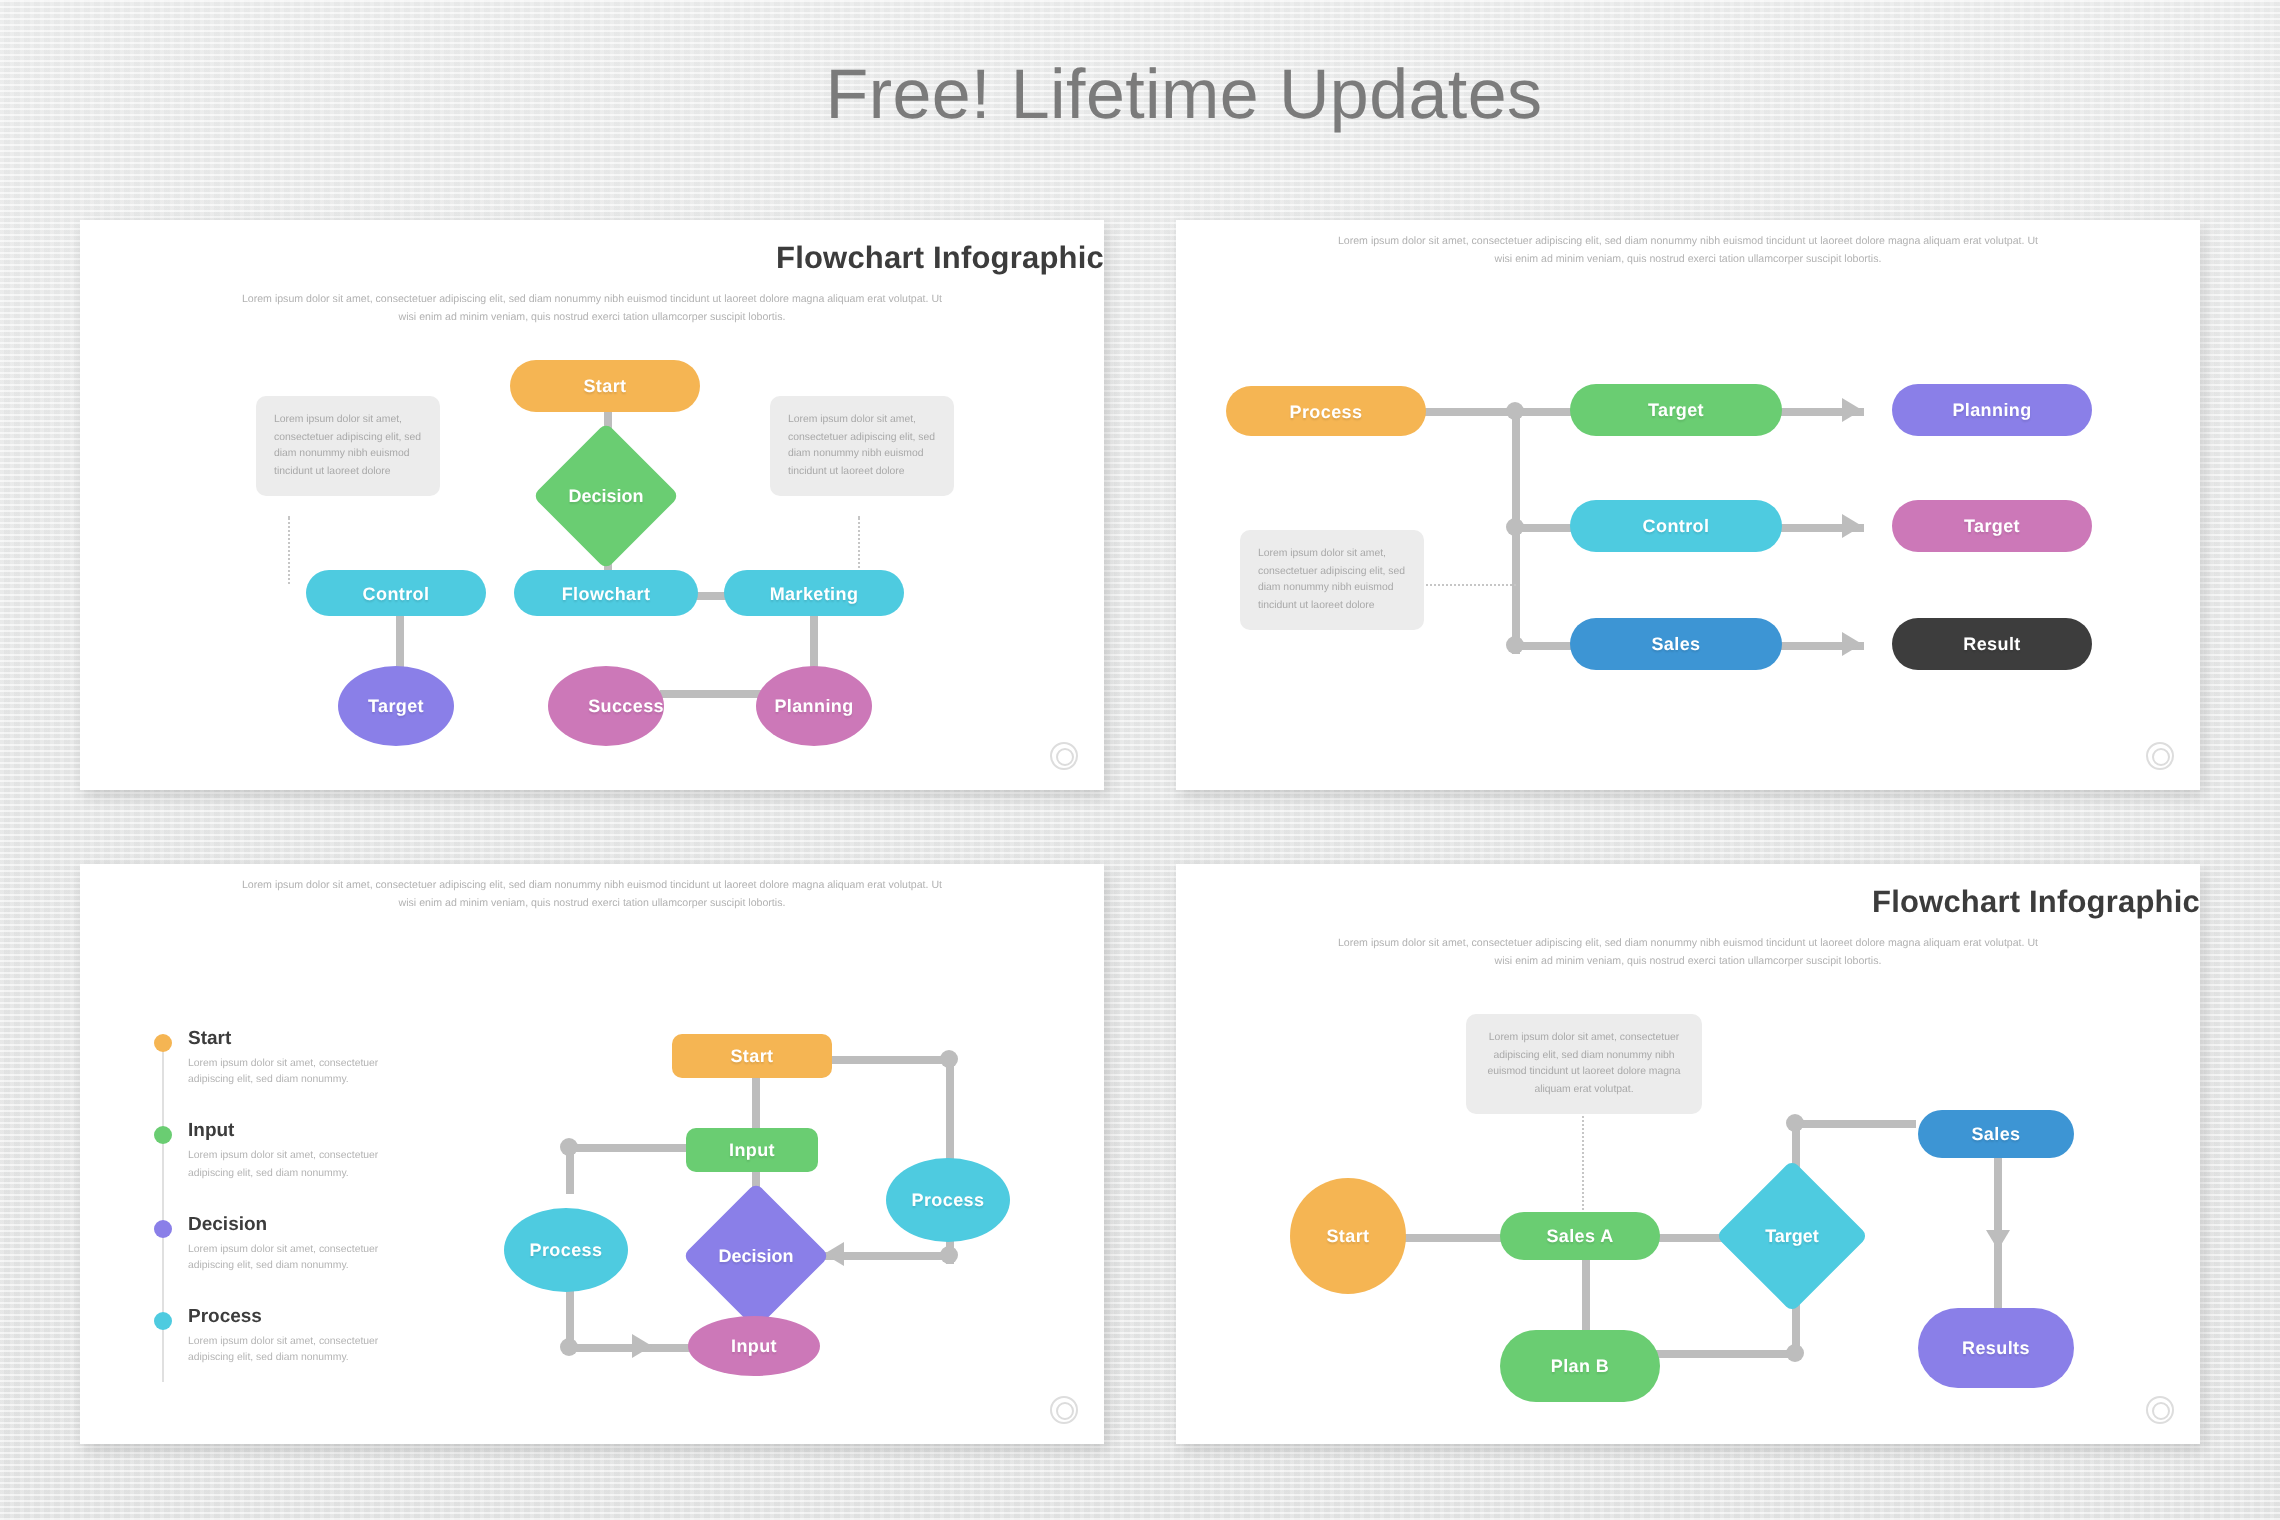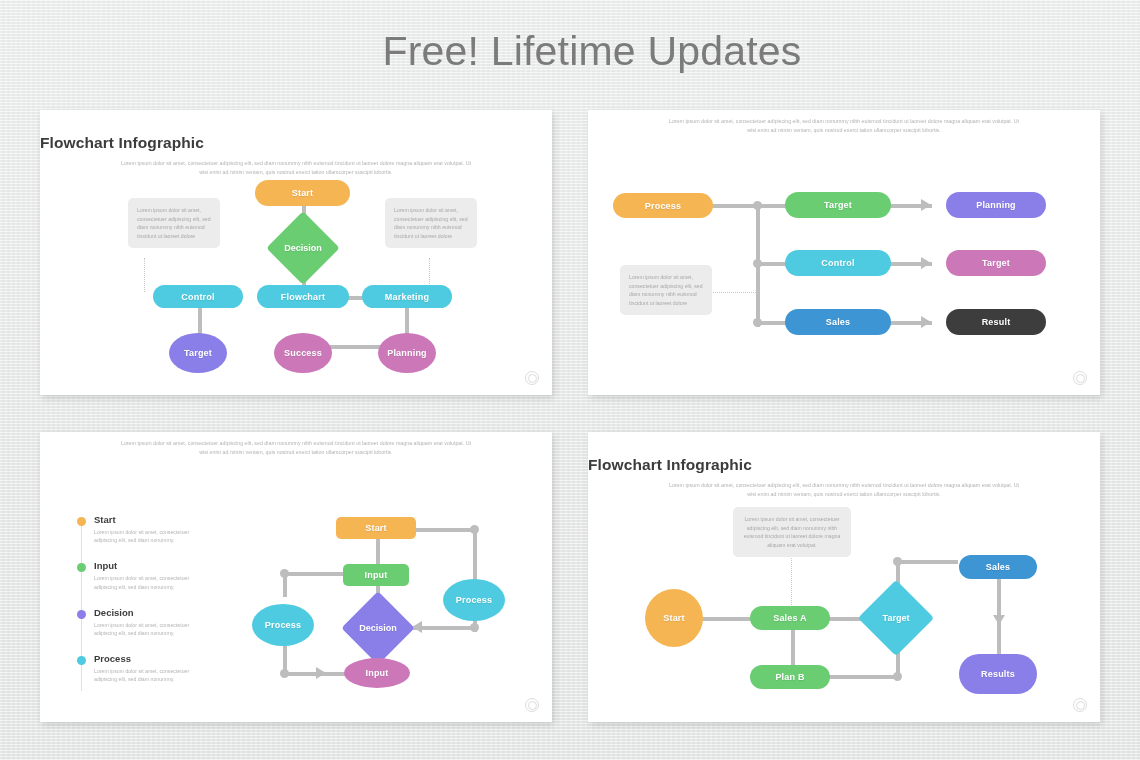--- a/index.html
+++ b/index.html
@@ -25,44 +25,44 @@
     position: relative;
   }
 
   
   .page-title {
     position: absolute;
     top: 28px;
     left: 0;
     width: 1140px;
     text-align: center;
-    font-size: 41px;
+    font-size: 35px;
     font-weight: 400;
     color: #7b7b7b;
     letter-spacing: 0.2px;
     padding-left: 44px;
   }
 
   
   .card {
     position: absolute;
     background: #ffffff;
     box-shadow: 2px 3px 7px rgba(0,0,0,0.13);
   }
   #card-1 { left: 40px;  top: 110px; width: 512px; height: 285px; }
   #card-2 { left: 588px; top: 110px; width: 512px; height: 285px; }
   #card-3 { left: 40px;  top: 432px; width: 512px; height: 290px; }
   #card-4 { left: 588px; top: 432px; width: 512px; height: 290px; }
 
   .card-title {
-    text-align: left;
+    text-align: right;
     font-size: 15.5px;
     font-weight: bold;
     color: #3c3c3c;
-    margin-top: 24px;
+    margin-top: 11px;
     letter-spacing: 0.1px;
   }
   .card-sub {
     text-align: center;
     font-size: 5.3px;
     line-height: 9px;
     color: #b2b2b2;
     margin: 7px auto 0;
     width: 352px;
   }
@@ -222,21 +222,21 @@
     <div class="node pill" style="left:217px; top:175px; width:92px; height:23px; background:#4ecbe0;">
       <span>Flowchart</span>
     </div>
     <div class="node pill" style="left:322px; top:175px; width:90px; height:23px; background:#4ecbe0;">
       <span>Marketing</span>
     </div>
 
     <div class="node ellipse" style="left:129px; top:223px; width:58px; height:40px; background:#8a7fe8;">
       <span>Target</span>
     </div>
-    <div class="node ellipse" style="left:234px; top:223px; width:58px; height:40px; background:#cc78b8;">
+    <div class="node ellipse" style="left:234px; top:223px; width:58px; height:40px; background:#cc78b8;justify-content:flex-end;">
       <span>Success</span>
     </div>
     <div class="node ellipse" style="left:338px; top:223px; width:58px; height:40px; background:#cc78b8;">
       <span>Planning</span>
     </div>
   </div>
 
   <div class="watermark"></div>
 </div>
 
@@ -404,21 +404,21 @@
 
     <div class="note center" style="left:145px; top:75px; width:118px;">Lorem ipsum dolor sit amet, consectetuer adipiscing elit, sed diam nonummy nibh euismod tincidunt ut laoreet dolore magna aliquam erat volutpat.</div>
 
     <div class="node ellipse" style="left:57px; top:157px; width:58px; height:58px; background:#f5b553;">
       <span>Start</span>
     </div>
 
     <div class="node pill" style="left:162px; top:174px; width:80px; height:24px; background:#6acd72;">
       <span>Sales A</span>
     </div>
-    <div class="node pill" style="left:162px; top:233px; width:80px; height:24px; background:#6acd72;">
+    <div class="node pill" style="left:162px; top:233px; width:80px; height:36px; background:#6acd72;">
       <span>Plan B</span>
     </div>
 
     <div class="diamond" style="left:281px; top:159px; width:54px; height:54px;">
       <div class="dia-bg" style="background:#4ecbe0;"></div>
       <span>Target</span>
     </div>
 
     <div class="node pill" style="left:371px; top:123px; width:78px; height:24px; background:#3d95d4;">
       <span>Sales</span>

